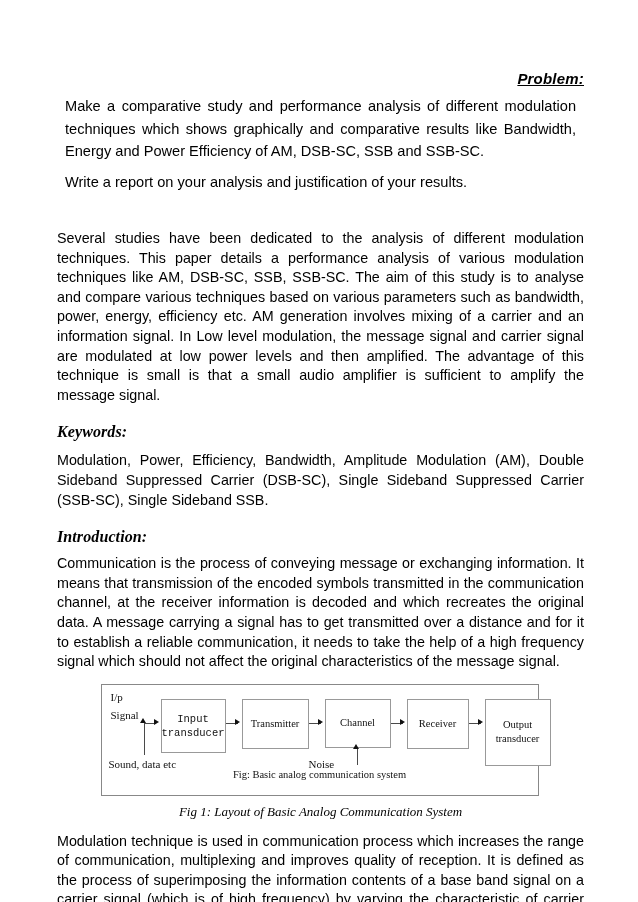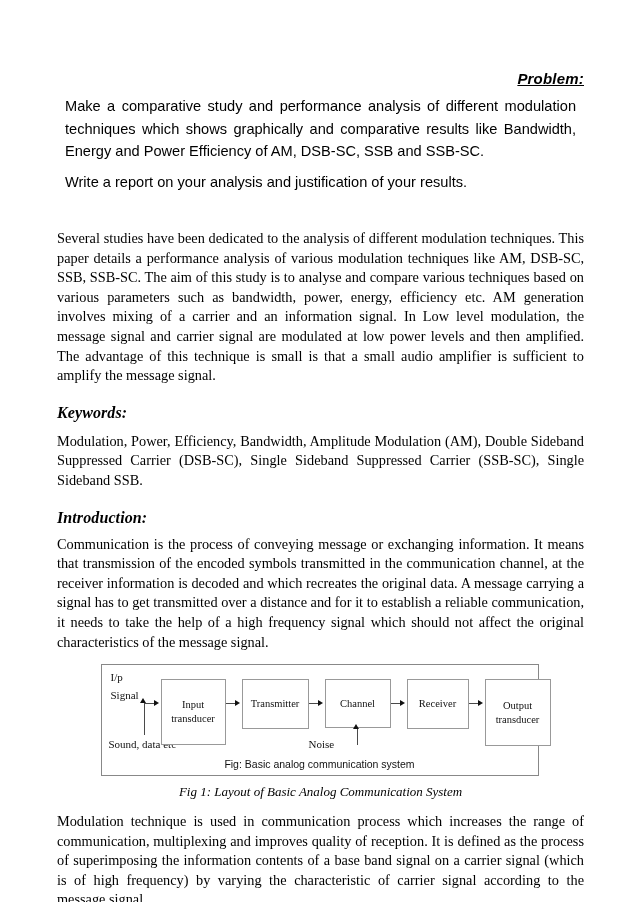--- a/index.html
+++ b/index.html
@@ -47,21 +47,21 @@
   
   .problem-body {
     font-family: "Liberation Sans", sans-serif;
     font-size: 14.6px;
     line-height: 22.5px;
     color: #000;
     text-align: justify;
     margin: 8px;
   }
   .body-serif {
-    font-family: Liberation Serif, serif;
+    font-family: Liberation Sans, sans-serif;
     font-size: 14.3px;
     line-height: 19.6px;
     color: #000;
     text-align: justify;
     margin: 0;
     text-justify: inter-word;
   }
 
   .sp-18 { height: 18px; }
   .sp-12 { height: 12px; }
@@ -101,23 +101,23 @@
     position: absolute;
     font-family: Liberation Serif, serif;
     font-size: 11px;
     color: #111;
     white-space: nowrap;
   }
   .fig-inner-cap {
     position: absolute;
     left: 0;
     right: 0;
-    bottom: 5px;
+    bottom: 15px;
     text-align: center;
-    font-family: Liberation Sans, sans-serif;
+    font-family: Liberation Serif, serif;
     font-size: 10.5px;
     color: #111;
   }
   .conn { position: absolute; background: #4a4a4a; }
   .h-line { height: 1px; }
   .v-line { width: 1px; }
   .arrow-r {
     position: absolute;
     width: 0; height: 0;
     border-top: 3.5px solid transparent;
@@ -178,21 +178,21 @@
         <div class="lbl" style="left:7px; top:73px;">Sound, data etc</div>
 
         <div class="lbl" style="left:207px; top:73px;">Noise</div>
 
         <div class="conn v-line" style="left:42px; top:38px; height:32px;"></div>
         <div class="arrow-u" style="left:38.5px; top:33px;"></div>
 
         <div class="conn h-line" style="left:42px; top:38px; width:12px;"></div>
         <div class="arrow-r" style="left:52px; top:34.5px;"></div>
 
-        <div class="blk" style="left:59px; top:14px; width:65px; height:66px;">
+        <div class="blk" style="left:59px; top:14px; width:65px; height:54px;font-family:Liberation Mono, monospace;">
           <span>Input</span>
           <span>transducer</span>
         </div>
 
         <div class="conn h-line" style="left:124px; top:38px; width:12px;"></div>
         <div class="arrow-r" style="left:133px; top:34.5px;"></div>
 
         <div class="blk" style="left:140px; top:14px; width:67px; height:50px;">
           <span>Transmitter</span>
         </div>

